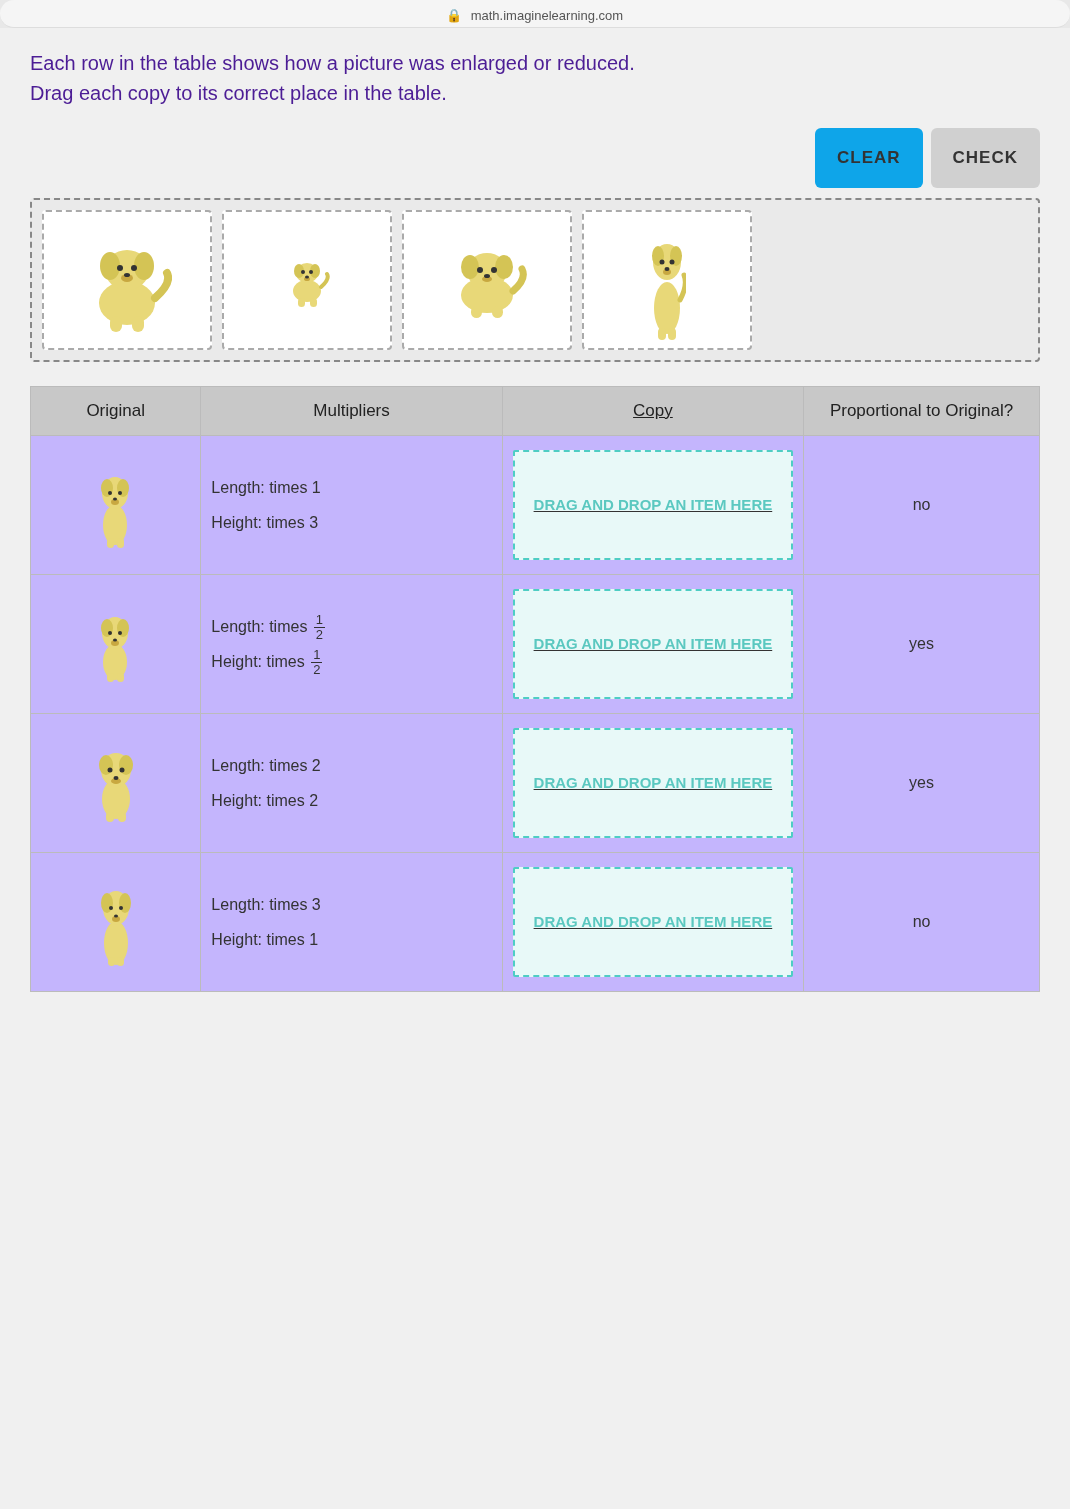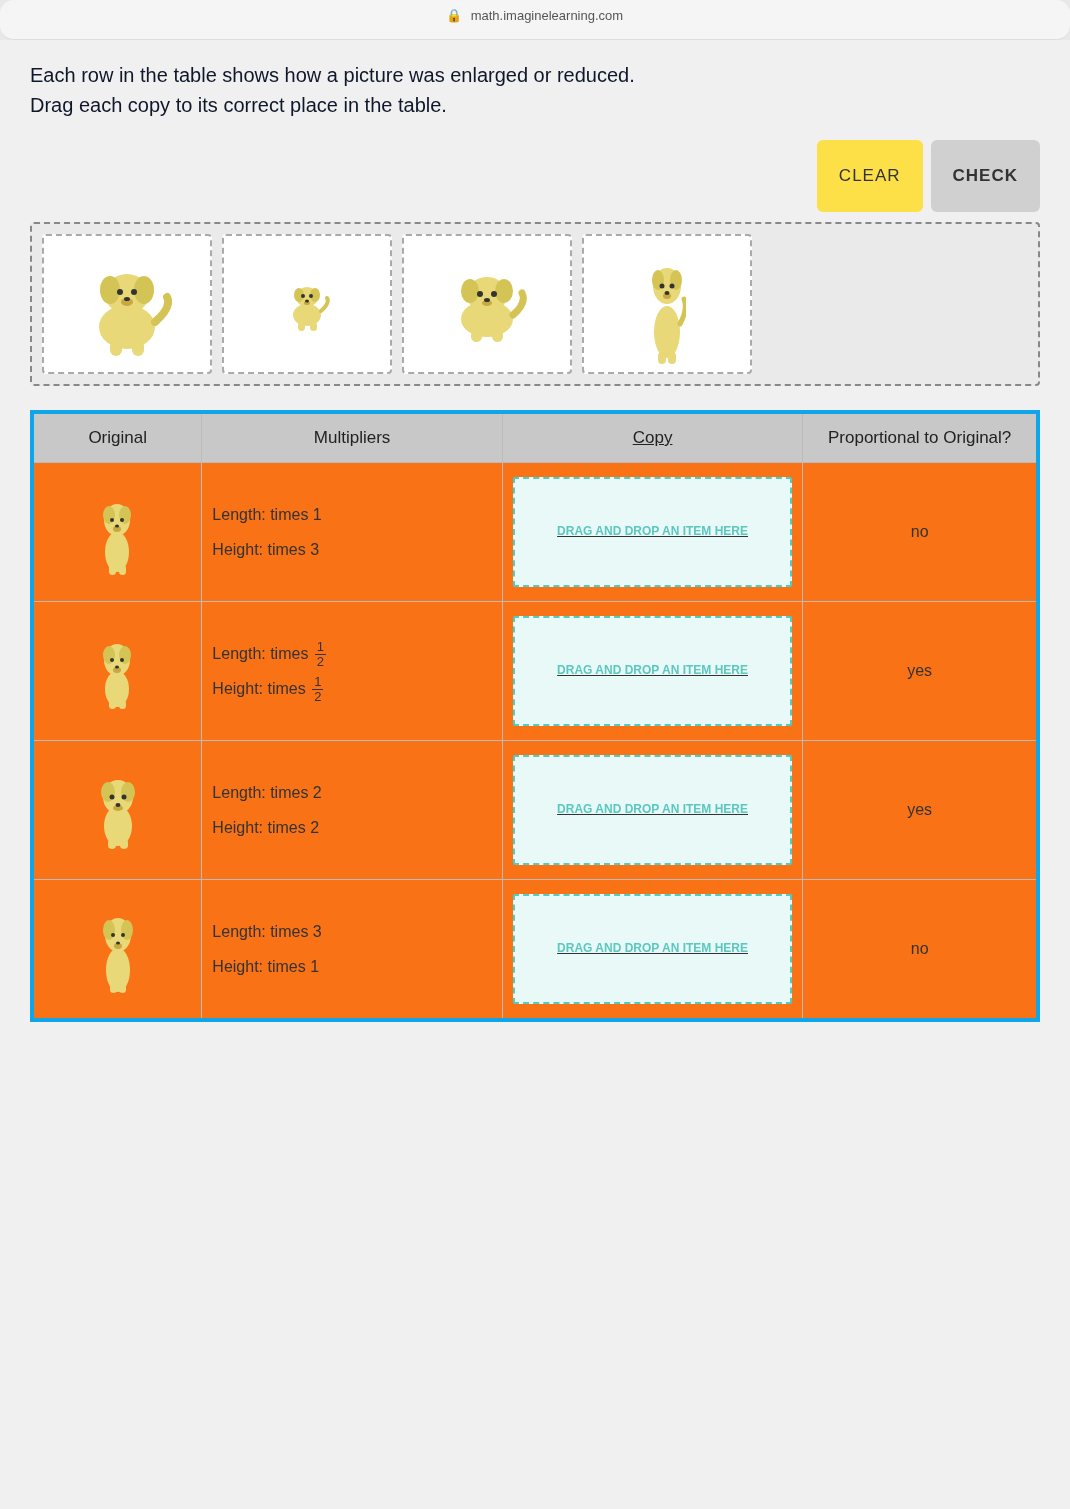--- a/index.html
+++ b/index.html
@@ -7,58 +7,58 @@
       font-family: Arial, sans-serif;
       background: #e8e8e8;
       width: 1070px;
       min-height: 1509px;
     }
 
     .top-bar {
       text-align: center;
       font-size: 13px;
       color: #555;
-      padding: 8px 0 16px;
+      padding: 8px 0 4px;
       background: #f5f5f5;
       border-bottom: 1px solid #ddd;
       border-radius: 14px;
     }
 
     .lock-icon {
       display: inline-block;
       margin-right: 4px;
     }
 
     .page-container {
       background: #f0f0f0;
       padding: 20px 30px 30px;
       min-height: 1490px;
     }
 
     .instructions {
       font-size: 20px;
-      color: #0f172a;
+      color: #4c1d95;
       line-height: 1.5;
       margin-bottom: 20px;
     }
 
     .top-actions {
       display: flex;
       justify-content: flex-end;
       gap: 8px;
       margin-bottom: 10px;
     }
 
     .btn-clear {
-      background: #fde047;
+      background: #0ea5e9;
       border: none;
       border-radius: 6px;
-      padding: 26px 22px;
+      padding: 20px 22px;
       font-size: 17px;
-      font-weight: normal;
+      font-weight: bold;
       color: #333;
       cursor: pointer;
       letter-spacing: 1px;
     }
 
     .btn-check {
       background: #d0d0d0;
       border: none;
       border-radius: 6px;
       padding: 18px 22px;
@@ -95,22 +95,22 @@
       cursor: grab;
       flex-shrink: 0;
     }
 
     
 
     
     .main-table {
       width: 100%;
       border-collapse: collapse;
-      background: #f97316;
-      border: 4px solid #0ea5e9;
+      background: #c4b5fd;
+      border: 1px solid #0ea5e9;
     }
 
     .main-table th {
       background: #c8c8c8;
       border: 1px solid #bbb;
       padding: 14px 10px;
       font-size: 17px;
       font-weight: normal;
       text-align: center;
       color: #222;
@@ -138,21 +138,21 @@
 
     .drop-zone {
       border: 2px dashed #4ecdc4;
       background: #e8f9f8;
       min-height: 110px;
       display: flex;
       flex-direction: column;
       align-items: center;
       justify-content: center;
       color: #5bc8c0;
-      font-size: 12px;
+      font-size: 15px;
       font-weight: bold;
       text-align: center;
       line-height: 1.6;
       border-radius: 2px;
       padding: 10px;
     }
 
     .proportional-cell {
       font-size: 17px;
       color: #333;

